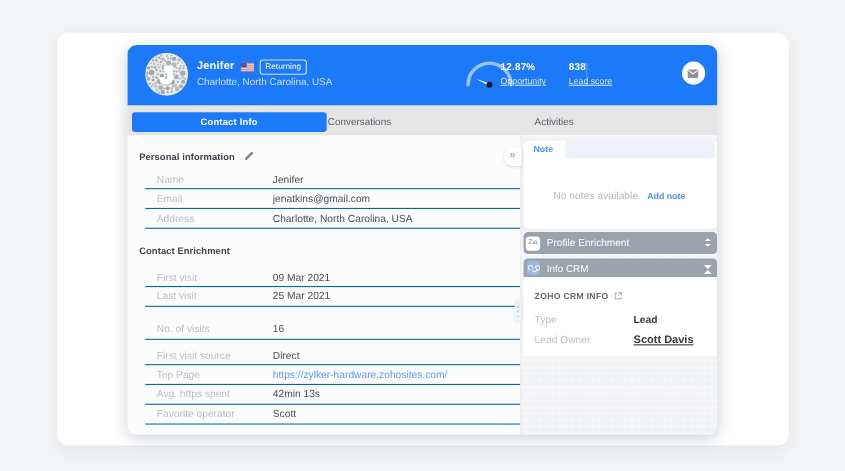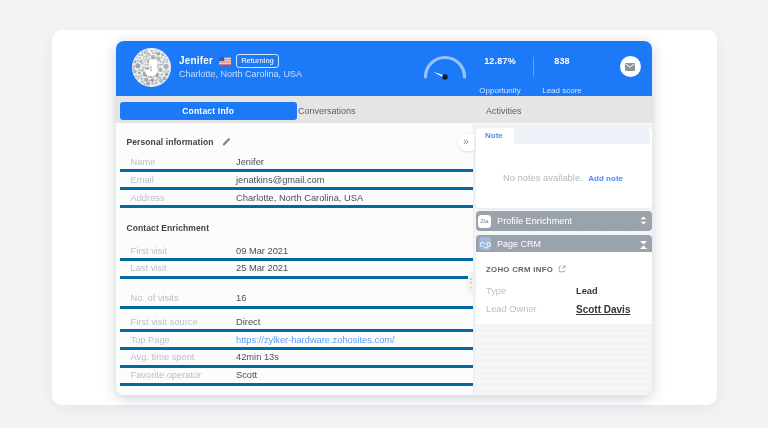--- a/index.html
+++ b/index.html
@@ -9,38 +9,38 @@
   .outer-card { left:52px; top:30px; width:665px; height:375px; background:#fff; border-radius:10px; box-shadow:0 5px 16px rgba(30,40,60,.05); }
   .widget { left:116px; top:41px; width:536px; height:354px; border-radius:8px; background:#fbfbfd; box-shadow:0 3px 14px rgba(25,39,62,.22); }
   .header { left:0; top:0; width:536px; height:54.5px; background:#1c79f8; border-radius:8px 8px 0 0; }
   .avatar { left:15.5px; top:7px; width:39px; height:39px; }
   .nameline { left:63px; top:13px; height:13px; display:flex; align-items:center; }
   .name { color:#fff; font-size:10px; font-weight:bold; letter-spacing:.2px; }
   .flag { margin-left:6px; }
   .badge { margin-left:5px; border:1px solid rgba(255,255,255,.8); border-radius:3px; color:#fff; font-size:7.5px; padding:1px 4px 2px; }
   .loc { left:63px; top:27.5px; color:rgba(255,255,255,.75); font-size:9px; }
   .gauge { left:305.5px; top:13.5px; }
-  .stat { top:15px; width:90px; text-align:center; color:#fff; }
+  .stat { top:15px; width:90px; text-align:left; color:#fff; }
   .stat .v { font-size:9px; font-weight:bold; letter-spacing:.2px; }
-  .stat .l { font-size:8px; color:rgba(255,255,255,.8); margin-top:20px; }
+  .stat .l { font-size:8px; color:rgba(255,255,255,.8); margin-top:3px;text-decoration:underline; }
   .stat1 { left:339px; }
   .stat2 { left:401px; }
   .vdiv { left:416.5px; top:16px; width:1px; height:20px; background:rgba(255,255,255,.3); }
   .roundbtn { left:503.5px; top:15px; width:21px; height:21px; background:#fff; border-radius:50%; display:flex; align-items:center; justify-content:center; }
   .tabs { left:0; top:54.5px; width:536px; height:27px; background:#e5e5e5; box-shadow:0 1px 2px rgba(0,0,0,.07);padding-left:44px; }
   .pill { left:3.5px; top:6.5px; width:177.5px; height:18px; background:#1c79f8; border-radius:3px; color:#fff; font-size:8.5px; font-weight:bold; text-align:center; line-height:19px; letter-spacing:.2px; }
   .tab { top:6.5px; height:18px; font-size:9px; color:#57616c; text-align:left; line-height:18px; }
   .tabdiv { left:369.8px; top:8px; width:1px; height:14px; background:#e4e7ea; }
   .content { left:0; top:81.5px; width:536px; height:272.5px; border-radius:0 0 8px 8px; overflow:hidden; }
   .leftpane { left:0; top:0; width:357px; height:272.5px; background:#fcfcfd; }
   .rightpane { left:357px; top:0; width:179px; height:272.5px; background:#f3f4f6;
      background-image:repeating-linear-gradient(0deg, rgba(255,255,255,.3) 0 2px, rgba(0,0,0,0) 2px 6px), repeating-linear-gradient(90deg, rgba(134,142,151,.016) 0 3px, rgba(0,0,0,0) 3px 6px);
      border-left:1px solid #e9ebed; }
   .sechead { color:#3c434a; font-size:8.5px; font-weight:bold; letter-spacing:.1px; }
-  .row { position:absolute; left:4px; width:357px; height:18px; border-bottom:3px solid #0369a1; }
+  .row { position:absolute; left:16px; width:357px; height:18px; border-bottom:1px solid #0369a1; }
   .row .lab { position:absolute; left:10.5px; top:50%; transform:translateY(-50%); color:#b9bfc5; font-size:9.3px; }
   .row .val { position:absolute; left:116px; top:50%; transform:translateY(-50%); color:#4a5056; font-size:9.3px; }
   .row .val.link { color:#5b9bf8; }
   .notecard { left:2px; top:5.5px; width:176px; height:80px; background:#fff; border-radius:4px 4px 4px 4px; box-shadow:0 1px 2px rgba(40,50,60,.06); }
   .notetabs { position:absolute; left:37.6px; top:0; width:136.9px; height:15.5px; background:#eef2f8; border-radius:0 4px 0 0; }
   .notetab { position:absolute; left:9px; top:3px; color:#4d8df5; font-size:8px; font-weight:bold; }
   .notebody { position:absolute; left:0; top:43.5px; width:174px; text-align:center; font-size:9.4px; color:#b2b8be; }
   .notebody b { color:#4d8df5; font-weight:bold; font-size:8px; margin-left:3px; }
   .graybar { left:2px; width:176px; background:#9aa2ac; border-radius:4px; color:#fff; }
   .infocard { left:2px; top:129.9px; width:176px; height:72px; background:#fff; }
@@ -228,21 +228,21 @@
         </div>
         <div class="row" style="top:191.7px;">
           <span class="lab">First visit source</span>
           <span class="val">Direct</span>
         </div>
         <div class="row" style="top:209.5px;">
           <span class="lab">Top Page</span>
           <span class="val link">https://zylker-hardware.zohosites.com/</span>
         </div>
         <div class="row" style="top:227.3px;">
-          <span class="lab">Avg. time spent</span>
+          <span class="lab">Avg. https spent</span>
           <span class="val">42min 13s</span>
         </div>
         <div class="row" style="top:245.1px;">
           <span class="lab">Favorite operator</span>
           <span class="val">Scott</span>
         </div>
       </div>
       <div class="abs rightpane">
         <div class="abs notecard">
           <div class="notetabs"></div>
@@ -255,21 +255,21 @@
           <svg style="position:absolute; right:5.5px; top:5px;" width="7" height="9" viewBox="0 0 7 9">
             <path d="M0.7 3.2 L3.5 0.6 L6.3 3.2 Z M0.7 5.8 L3.5 8.4 L6.3 5.8 Z" fill="#fff"></path>
           </svg>
         </div>
         <div class="abs graybar" style="top:112.4px; height:17.5px; border-radius:4px 4px 0 0;">
           <div style="position:absolute; left:2.5px; top:2.5px; width:12.5px; height:12.5px; background:#9fb9dc; border-radius:3.5px;">
             <svg width="12.5" height="12.5" viewBox="0 0 12.5 12.5">
               <path d="M3.1 7.5 a2.1 2.1 0 1 1 2.4 -2.4 M7.2 4.9 a2.1 2.1 0 1 1 -2.4 2.4 M7.5 5.2 a2.1 2.1 0 1 1 1.9 2.6" fill="none" stroke="#fff" stroke-width="0.9"></path>
             </svg>
           </div>
-          <span style="position:absolute; left:21px; top:4px; font-size:9px;">Page CRM</span>
+          <span style="position:absolute; left:21px; top:4px; font-size:9px;">Info CRM</span>
           <svg style="position:absolute; right:5px; top:6px;" width="7" height="8" viewBox="0 0 7 8">
             <polygon points="0,0 7,0 3.5,3.5" fill="#fff"></polygon>
             <polygon points="3.5,4.5 0,8 7,8" fill="#fff"></polygon>
           </svg>
         </div>
         <div class="abs infocard">
           <div style="position:absolute; left:10px; top:13px; color:#5f666d; font-size:7.8px; font-weight:bold; letter-spacing:.3px;">ZOHO CRM INFO
             <svg width="8" height="8" viewBox="0 0 9 9" style="margin-left:2px; vertical-align:-1px;">
               <path d="M3.4 1.6 H1.4 V7.6 H7.4 V5.6 M5 1 H8 V4 M7.8 1.2 L4.4 4.6" fill="none" stroke="#9aa0a7" stroke-width="0.9"></path>
             </svg>

